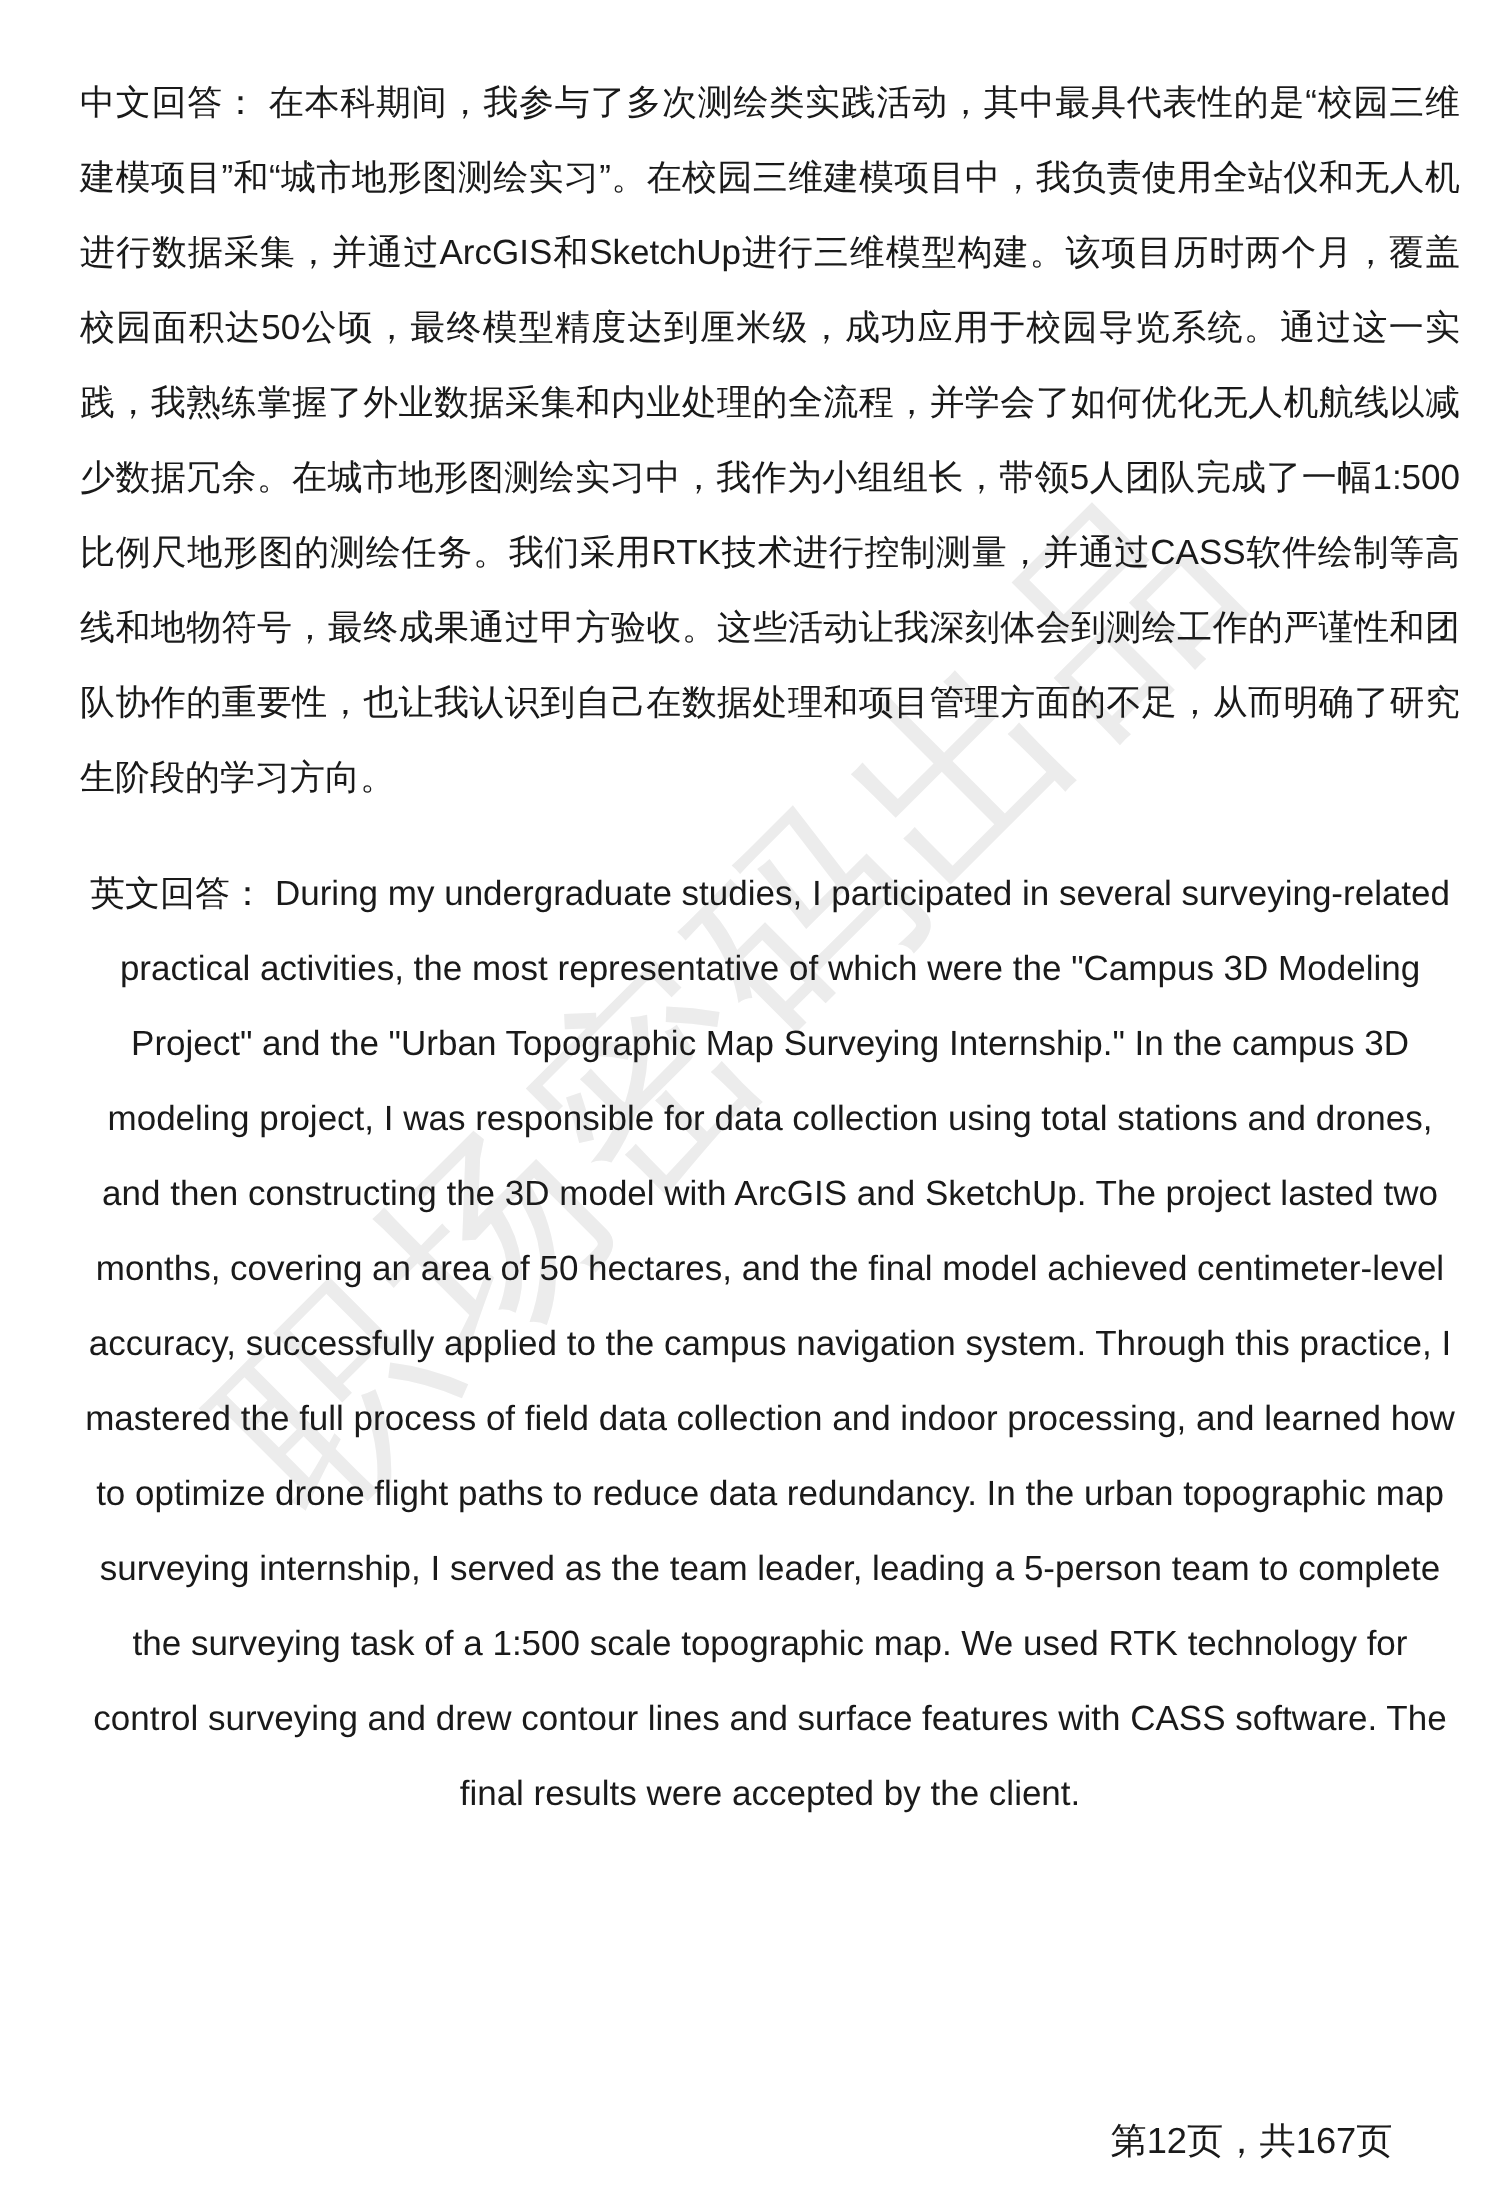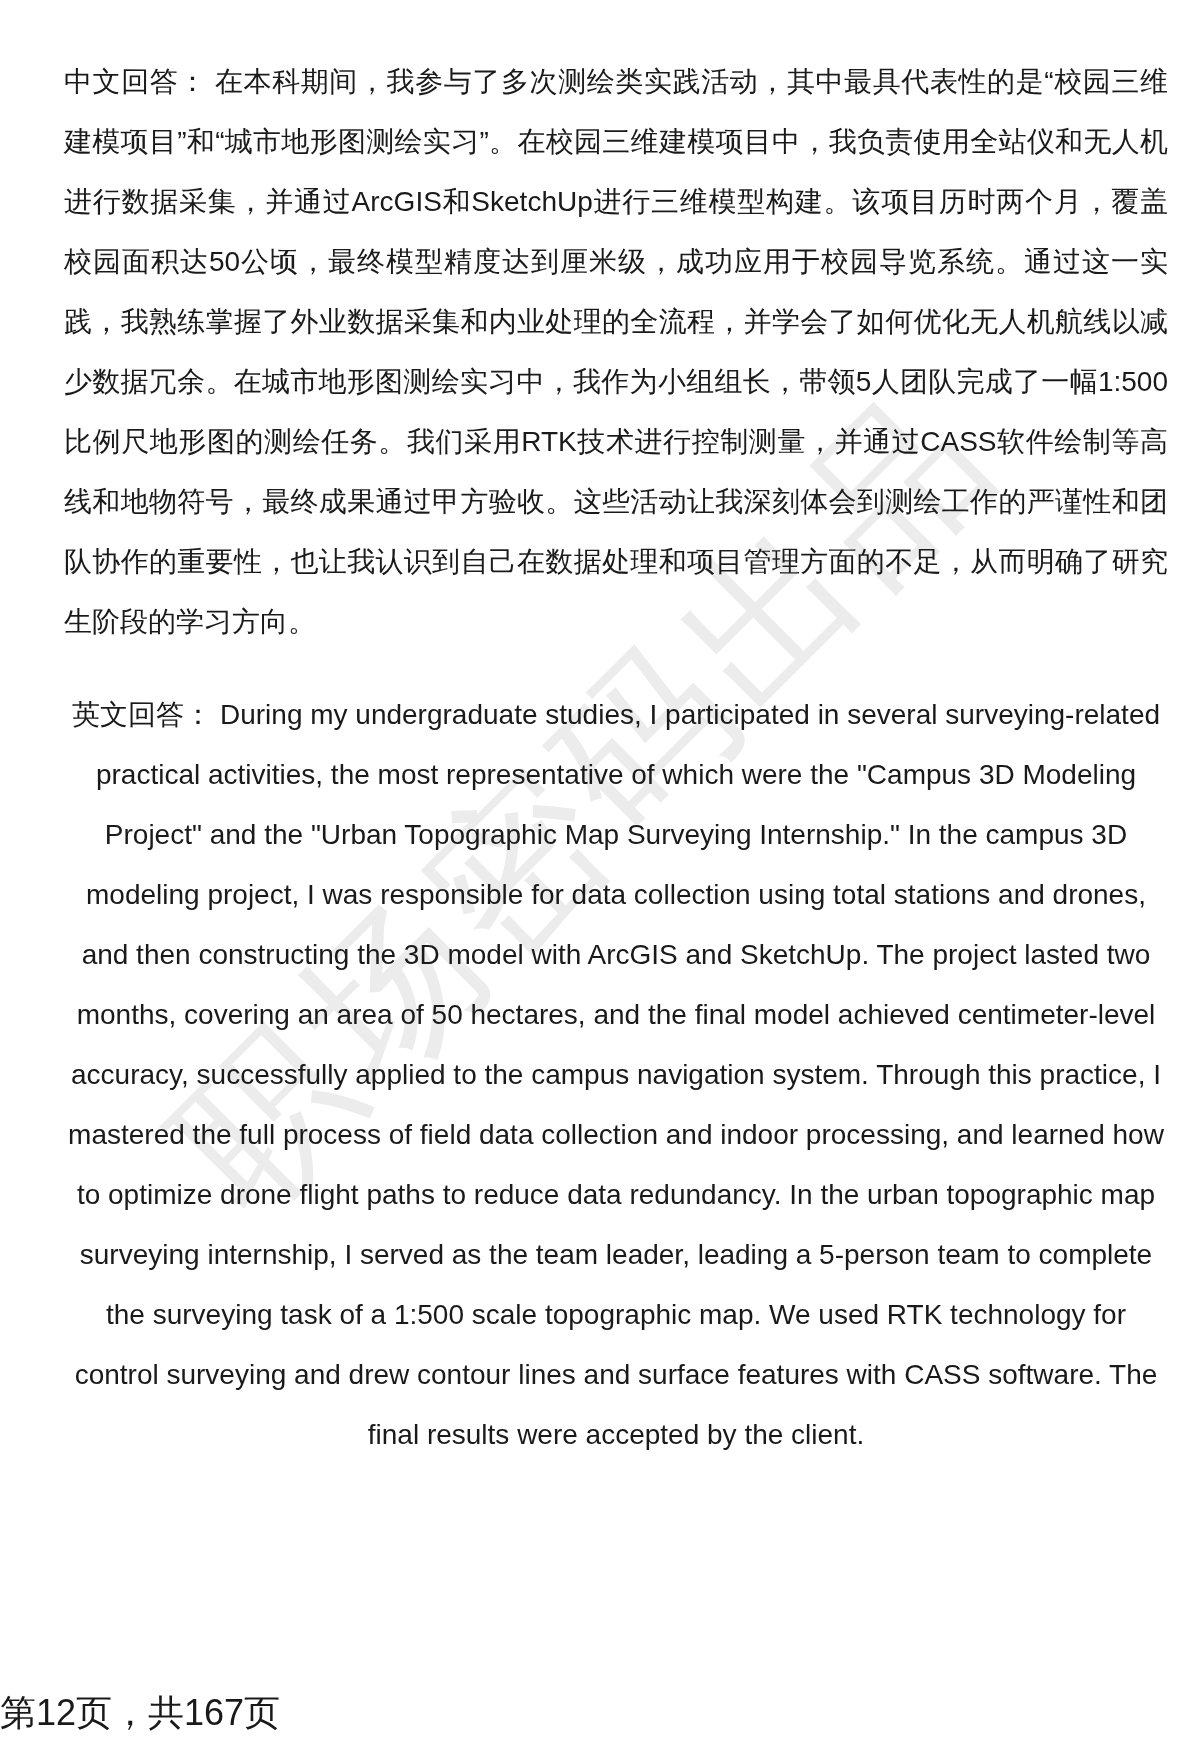--- a/index.html
+++ b/index.html
@@ -56,22 +56,22 @@
     margin-top: 33px;
   }
   .answer-label {
     margin-right: 8px;
   }
   .page-footer {
     position: absolute;
     left: 0;
     right: 86px;
     bottom: 24px;
-    text-align: left;
-    font-size: 36px;
+    text-align: right;
+    font-size: 29px;
     line-height: 36px;
     color: #1a1a1a;
     z-index: 1;
   }
 </style>
 </head>
 <body>
 
 <div class="page">
 

